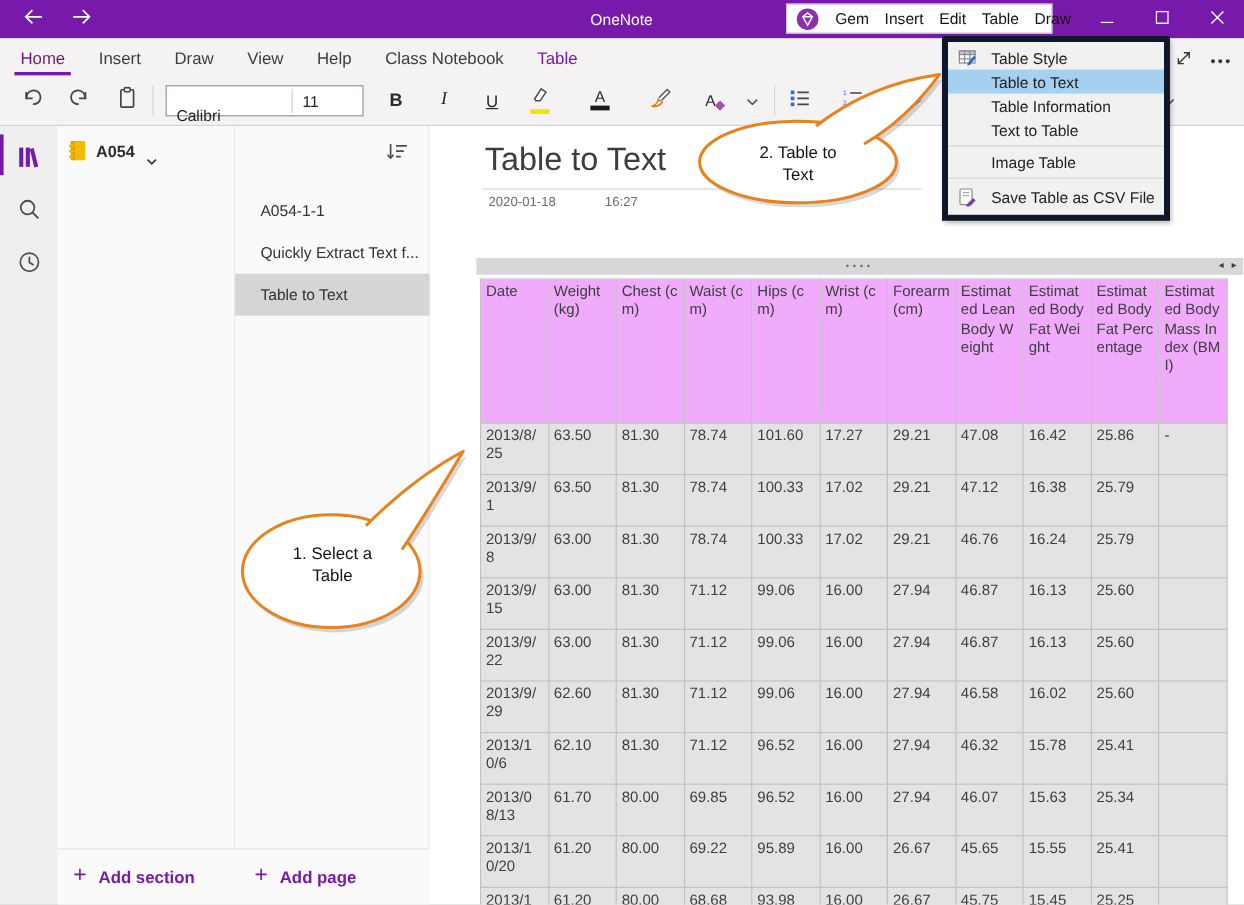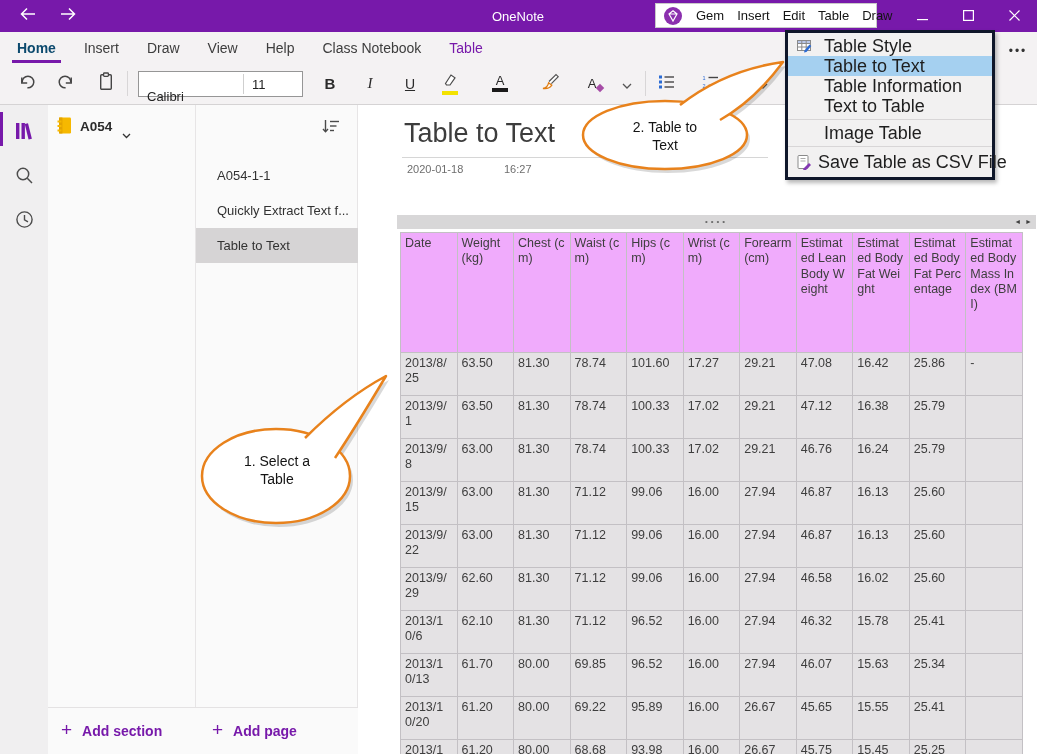--- a/index.html
+++ b/index.html
@@ -13,21 +13,21 @@
   .app-title{position:absolute;left:418px;top:9px;width:200px;text-align:center;font-size:13px;color:#fff;}
   .gem-bar{position:absolute;left:655px;top:3px;width:222px;height:25px;background:#fff;border:1px solid #c9c9c9;
     box-sizing:border-box;display:flex;align-items:center;gap:13px;padding-left:7px;font-size:13px;color:#141414;z-index:55;}
   .gem-bar .mi{cursor:pointer;}
   .win-btn{position:absolute;top:0;width:46px;height:32px;display:flex;align-items:center;justify-content:center;cursor:pointer;}
 
   
   .tabs-row{position:absolute;left:0;top:32px;width:1037px;height:31px;background:#f4f2f3;display:flex;gap:28px;
     padding-left:17px;font-size:14px;color:#3d3d3d;align-items:center;box-sizing:border-box;}
   .tab{position:relative;height:31px;display:flex;align-items:center;cursor:pointer;white-space:nowrap;}
-  .tab.active{font-weight:bold;color:#0c4a6e;}
+  .tab.active{font-weight:normal;color:#701a75;}
   .tab.active .tab-underline{position:absolute;left:-5px;right:-5px;bottom:0;height:3px;background:#7719aa;}
   .tab.contextual{color:#7719aa;}
 
   
   .cmd-row{position:absolute;left:0;top:63px;width:1037px;height:41px;background:#f4f2f3;border-bottom:1px solid #d5d3d4;}
   .ci{position:absolute;top:0;height:41px;width:24px;display:flex;align-items:center;justify-content:center;cursor:pointer;}
   .ci.stack{flex-direction:column;gap:1px;}
   .vdiv{position:absolute;top:8px;width:1px;height:25px;background:#d8d6d7;}
   .fontbox{position:absolute;left:138px;top:8px;width:165px;height:26px;background:#fff;border:1px solid #969696;box-sizing:border-box;}
   .fontbox .fname{position:absolute;left:8px;top:5px;font-size:13px;color:#222;margin-top:12px;}
@@ -75,22 +75,22 @@
   .tbl-wrap{position:absolute;left:400px;top:232px;z-index:2;}
   table.data{border-collapse:collapse;table-layout:fixed;width:623px;}
   table.data th,table.data td{border:1px solid #c3c0c4;vertical-align:top;padding:3px 4px;font-size:12.5px;line-height:1.22;
     color:#3e3e3e;word-break:break-all;font-weight:400;text-align:left;}
   table.data th{background:#f0abfc;}
   table.data td{background:#e4e2e4;}
   table.data thead tr{height:120px;}
   table.data tbody tr{height:43px;}
 
   
-  .menu{position:absolute;left:785px;top:30px;width:210px;background:#f2f1f1;border:3px solid #0f172a;box-sizing:border-box;
-    box-shadow:2px 3px 4px rgba(0,0,0,.28);padding:3px 0;font-size:18px;color:#1e1e1e;z-index:60;}
+  .menu{position:absolute;left:785px;top:30px;width:190px;background:#f2f1f1;border:5px solid #0f172a;box-sizing:border-box;
+    box-shadow:2px 3px 4px rgba(0,0,0,.28);padding:3px 0;font-size:13px;color:#1e1e1e;z-index:60;}
   .menu-item{height:20px;display:flex;align-items:center;padding-left:8px;cursor:pointer;}
   .menu-item.tall{height:24px;}
   .menu-item .mi-icon{width:22px;display:flex;align-items:center;}
   .menu-item .mi-label{margin-left:6px;white-space:nowrap;}
   .menu-item.highlight{background:#a5d0f0;}
   .menu-sep{height:1px;background:#d8d6d7;margin:3px 0;}
 
   
   .callout-svg{position:absolute;z-index:40;pointer-events:none;}
   .callout-text{position:absolute;z-index:41;font-size:14px;color:#141414;text-align:center;line-height:1.3;pointer-events:none;}
@@ -465,21 +465,21 @@
             <td>71.12</td>
             <td>96.52</td>
             <td>16.00</td>
             <td>27.94</td>
             <td>46.32</td>
             <td>15.78</td>
             <td>25.41</td>
             <td></td>
           </tr>
           <tr>
-            <td>2013/10/13</td>
+            <td>2013/08/13</td>
             <td>61.70</td>
             <td>80.00</td>
             <td>69.85</td>
             <td>96.52</td>
             <td>16.00</td>
             <td>27.94</td>
             <td>46.07</td>
             <td>15.63</td>
             <td>25.34</td>
             <td></td>

